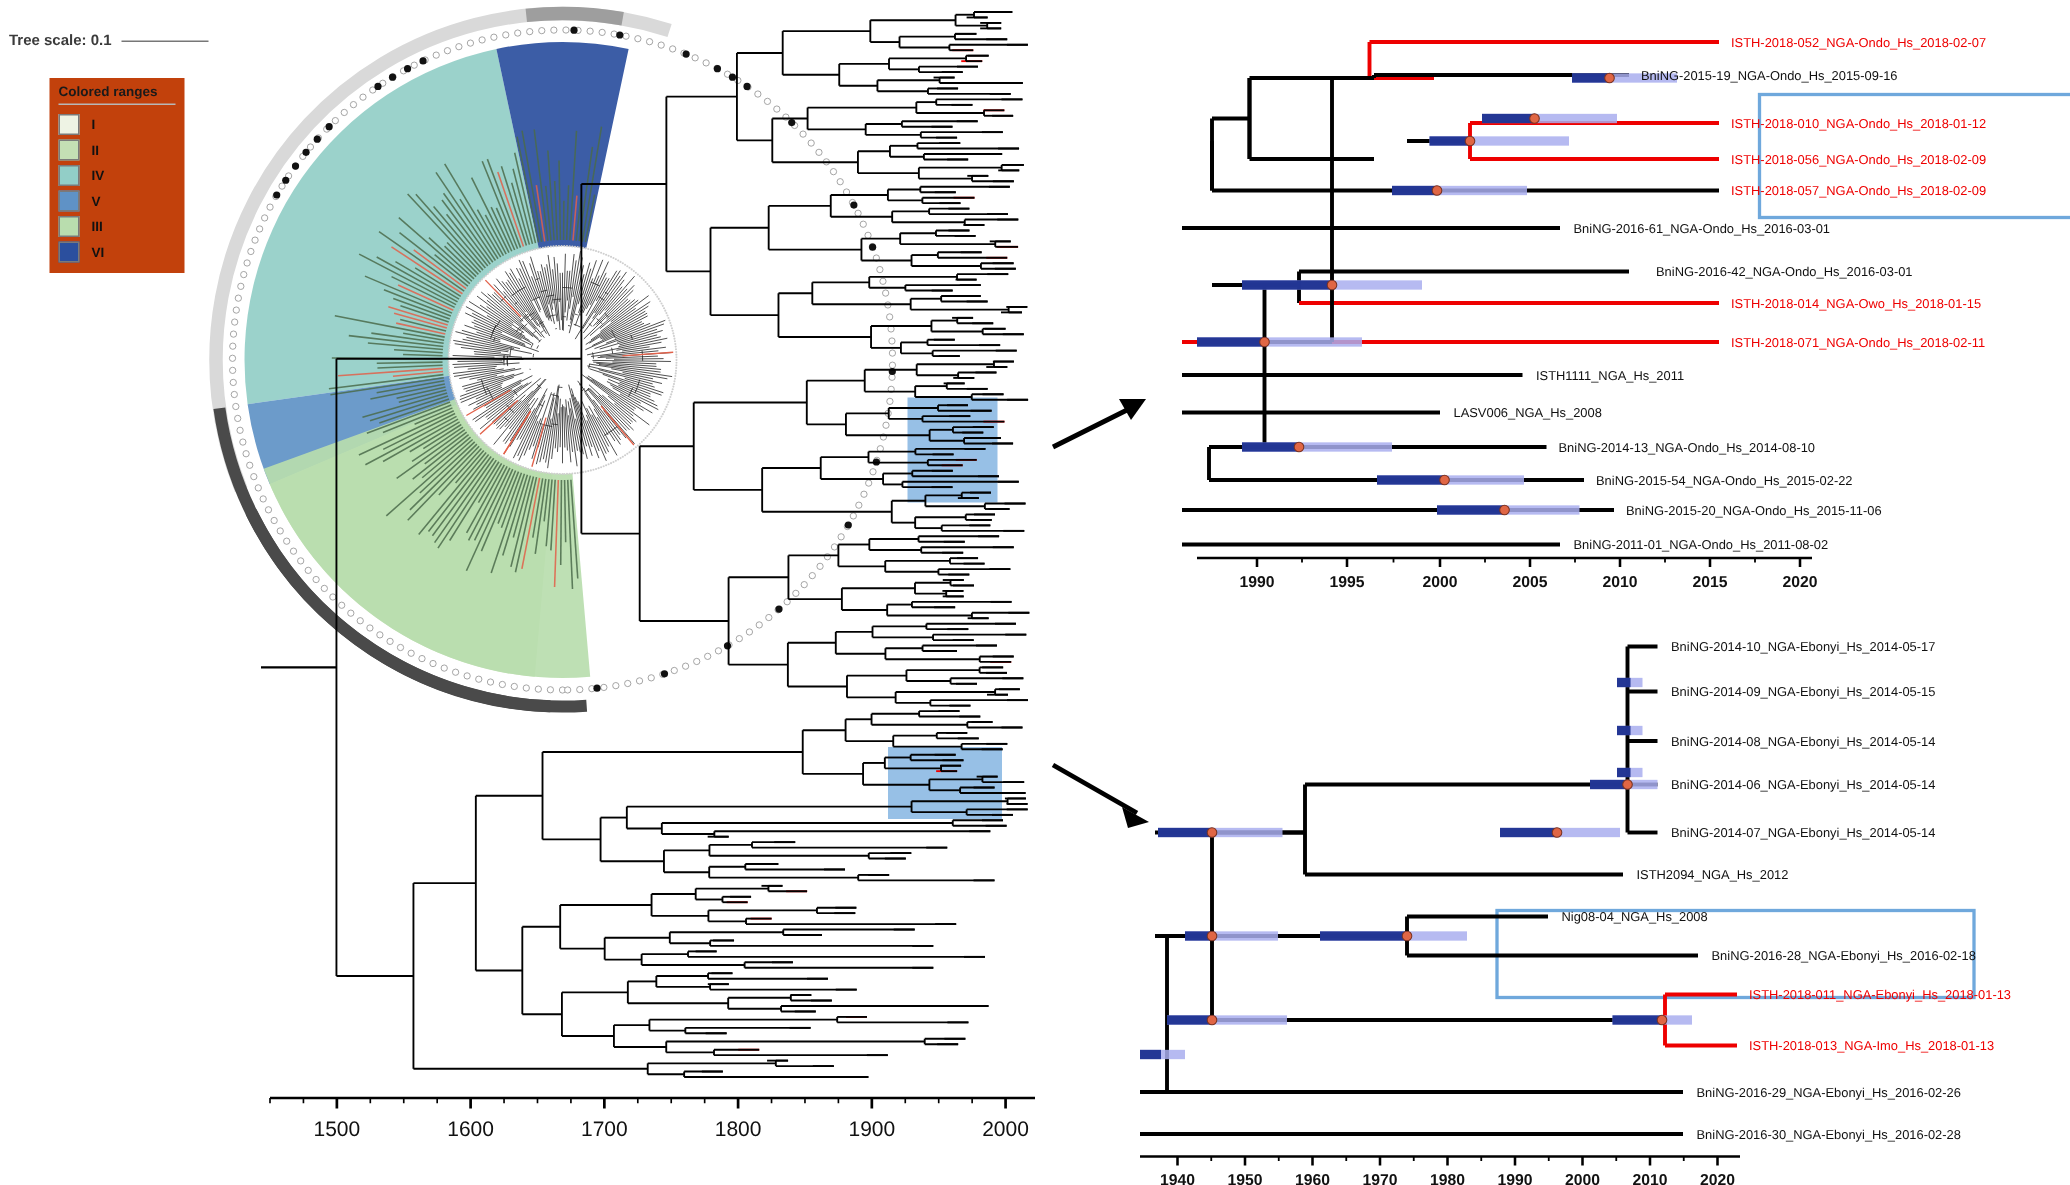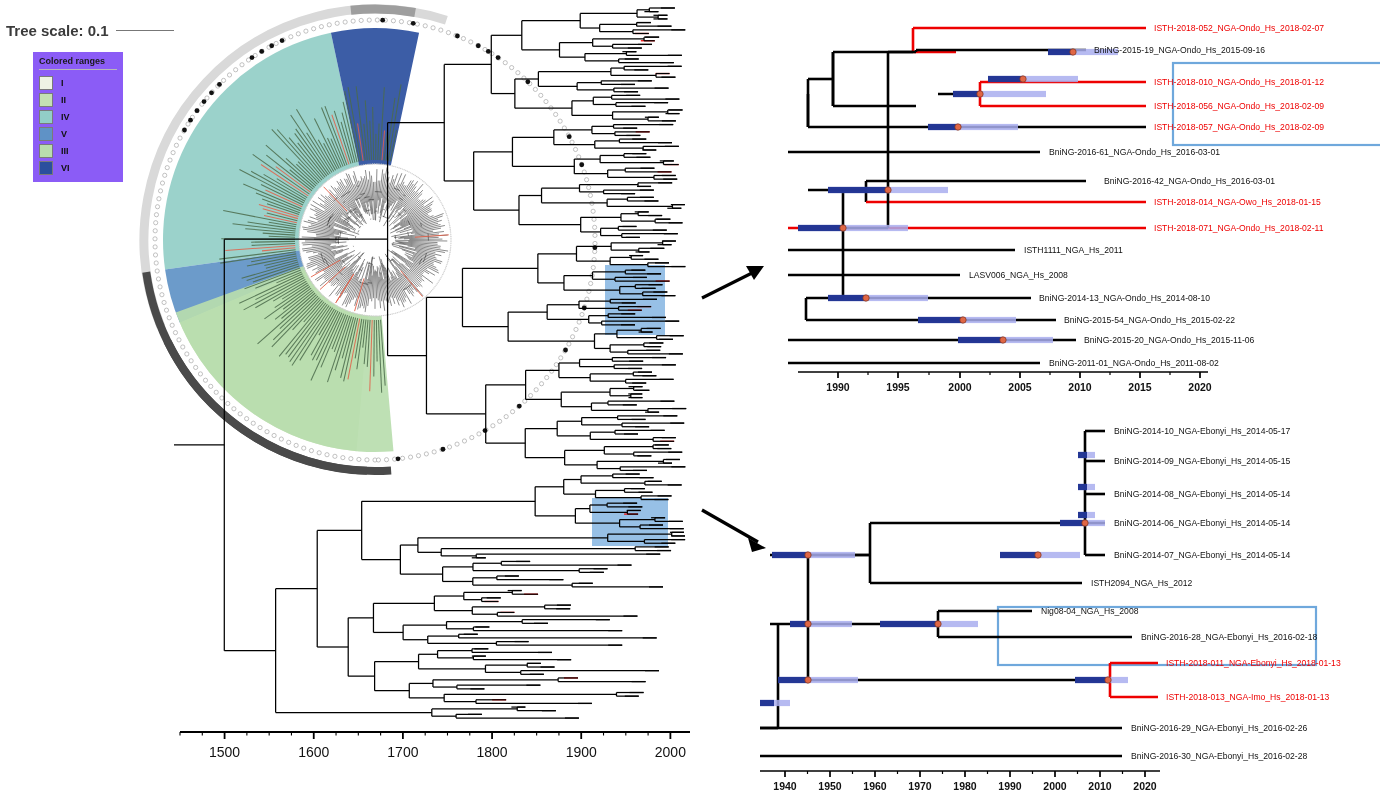--- a/index.html
+++ b/index.html
@@ -8,26 +8,26 @@
     width:1380px;height:790px;
     background:#ffffff;
     font-family:"Liberation Sans", sans-serif;
     position:relative;
     overflow:hidden;
     -webkit-font-smoothing:antialiased;
   }
   .abs{position:absolute;}
 
   
-  #tree-scale{left:6px;top:22px;font-size:15px;font-weight:bold;color:#3b3b3b;
+  #tree-scale{left:6px;top:22px;font-size:10px;font-weight:bold;color:#3b3b3b;
     display:flex;align-items:center;gap:7px;white-space:nowrap;}
   #tree-scale .bar{width:58px;height:0;border-top:1px solid #777;display:inline-block;}
 
   
-  #legend{left:33px;top:52px;width:78px;padding:4px 6px 6px 6px;background:#8b5cf6;}
+  #legend{left:33px;top:52px;width:78px;padding:4px 6px 6px 6px;background:#c2410c;}
   #legend .ltitle{font-size:9px;font-weight:bold;color:#1a1a1a;padding-bottom:3px;
      border-bottom:1px solid #b8b8b8;margin-bottom:4px;}
   #legend .lrow{display:flex;align-items:center;gap:8px;height:17px;}
   #legend .sw{width:14px;height:14px;border:1px solid #7a7a7a;box-sizing:border-box;}
   #legend .llab{font-size:9px;font-weight:bold;color:#111;}
   svg{display:block;}
   text{font-family:"Liberation Sans", sans-serif;}
 
   
   .tiplab{font-size:8.6px;fill:#111;}

